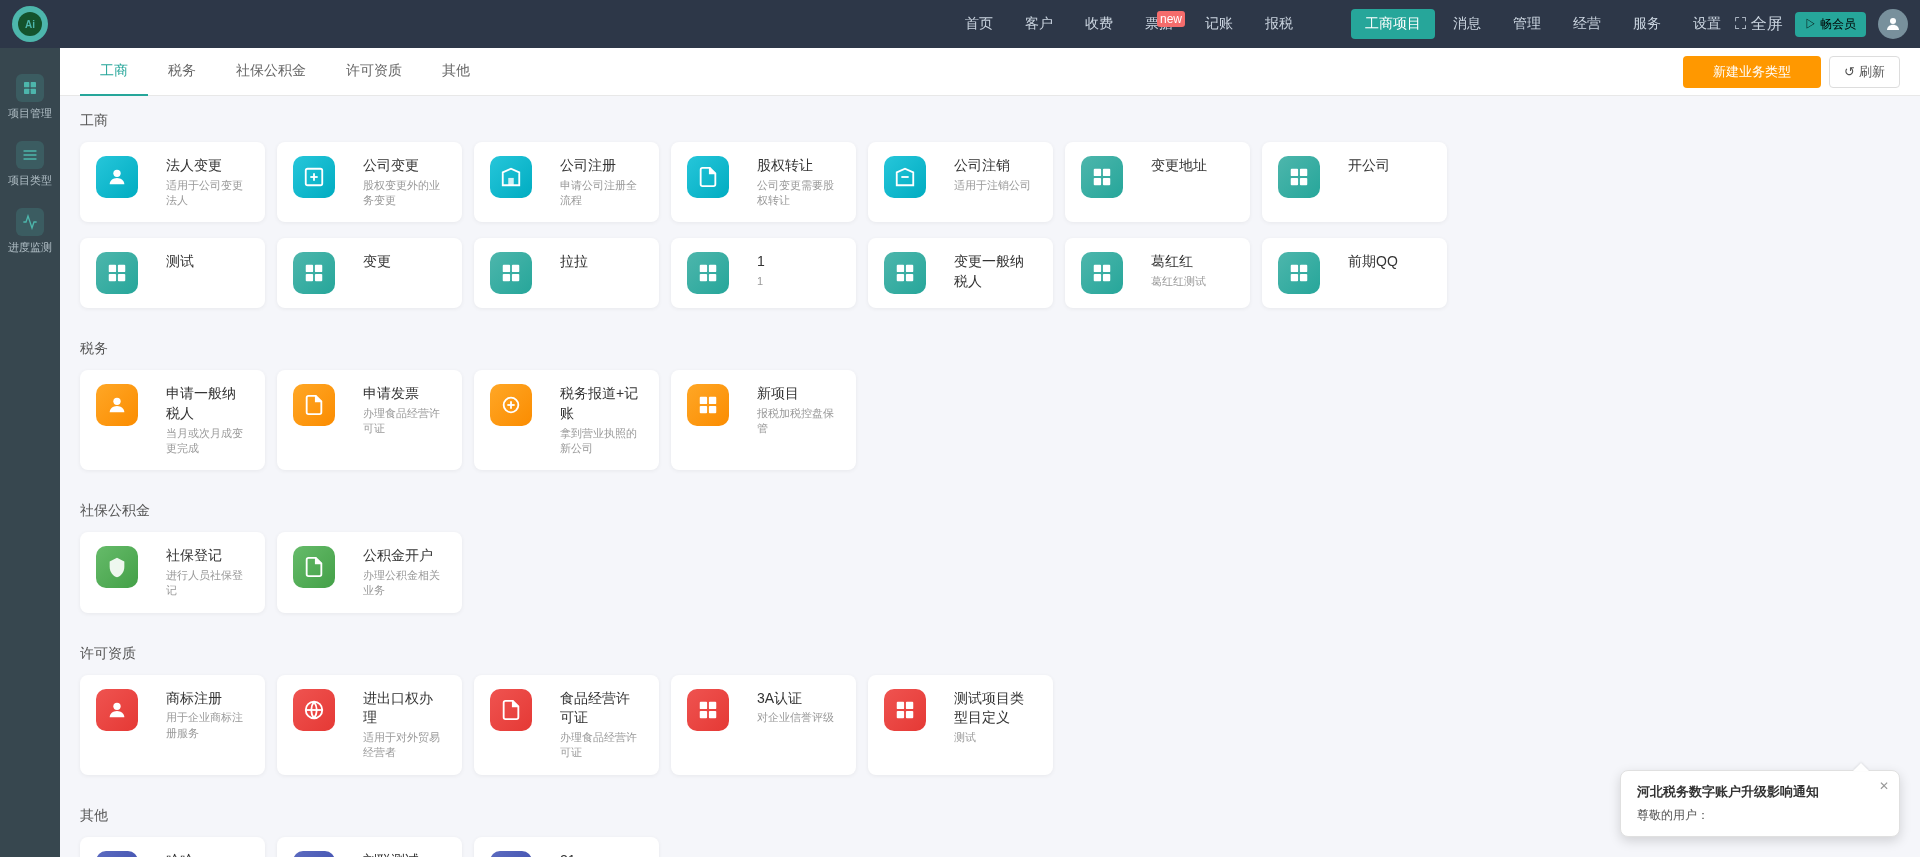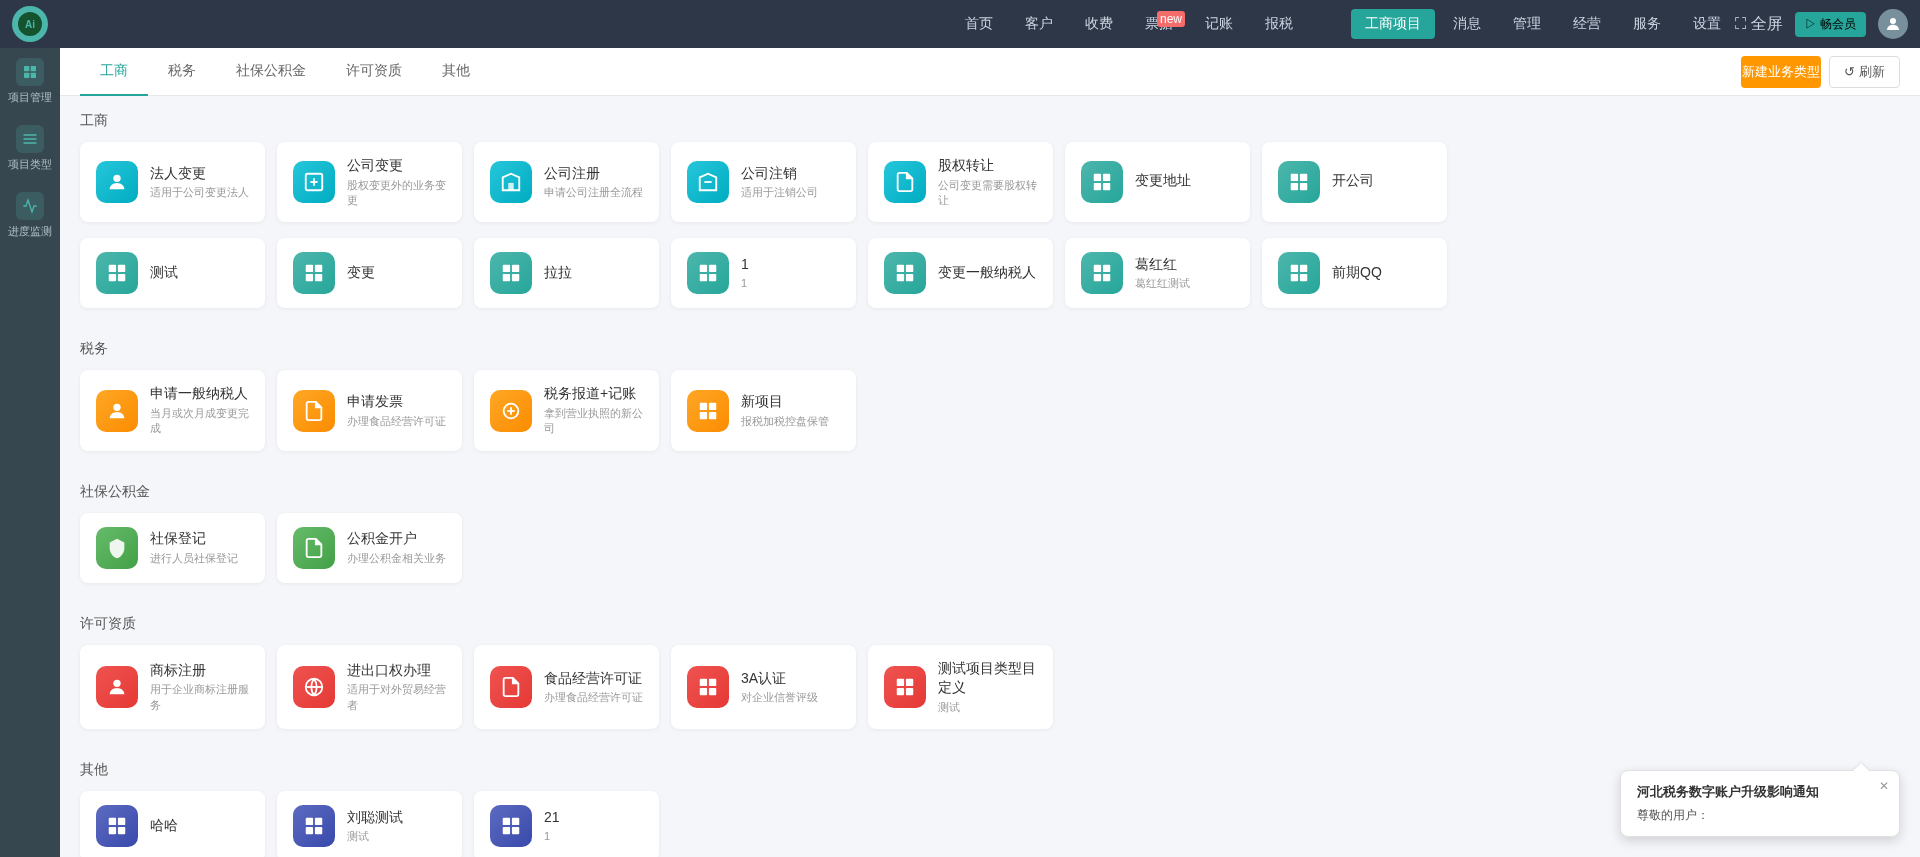--- a/index.html
+++ b/index.html
@@ -90,21 +90,21 @@
       flex: 1;
       overflow: hidden;
     }
 
     
     .sidebar {
       width: 60px;
       background: #37474f;
       display: flex;
       flex-direction: column;
-      padding-top: 0;
+      padding-top: 16px;
       flex-shrink: 0;
     }
     .sidebar-item {
       display: flex;
       flex-direction: column;
       align-items: center;
       padding: 10px 4px;
       cursor: pointer;
       color: #b0bec5;
       font-size: 11px;
@@ -154,21 +154,21 @@
       border-bottom: 2px solid #26a69a;
     }
     .tab-actions {
       display: flex;
       gap: 8px;
     }
     .btn-new-type {
       background: #ff9800;
       color: #fff;
       border: none;
-      padding: 6px 1px;
+      padding: 6px 30px;
       border-radius: 4px;
       cursor: pointer;
       font-size: 13px;
     }
     .btn-refresh {
       background: #fff;
       border: 1px solid #ddd;
       padding: 6px 14px;
       border-radius: 4px;
       cursor: pointer;
@@ -192,22 +192,21 @@
       flex-wrap: wrap;
       gap: 12px;
       margin-bottom: 16px;
     }
     .card {
       background: #fff;
       border-radius: 8px;
       padding: 14px 16px;
       width: 185px;
       display: flex;
-      align-items: center;
-      gap: 12px;
+      gap: 28px;
       cursor: pointer;
       box-shadow: 0 1px 4px rgba(0,0,0,0.06);
       transition: box-shadow 0.2s;
     }
     .card-icon {
       width: 42px; height: 42px;
       border-radius: 10px;
       display: flex; align-items: center; justify-content: center;
       font-size: 18px;
       flex-shrink: 0;
@@ -396,39 +395,39 @@
               </svg>
           </div>
           <div class="card-text">
             <div class="card-title">公司注册</div>
             <div class="card-sub">申请公司注册全流程</div>
           </div>
         </div>
         <div class="card">
           <div class="card-icon teal">
             <svg width="22" height="22" viewBox="0 0 24 24" fill="white">
+                <path d="M14 2H6a2 2 0 0 0-2 2v16a2 2 0 0 0 2 2h12a2 2 0 0 0 2-2V8z" fill="none" stroke="white" stroke-width="2"></path>
+                <polyline points="14 2 14 8 20 8" stroke="white" stroke-width="2"></polyline>
+              </svg>
+          </div>
+          <div class="card-text">
+            <div class="card-title">股权转让</div>
+            <div class="card-sub">公司变更需要股权转让</div>
+          </div>
+        </div>
+        <div class="card">
+          <div class="card-icon teal">
+            <svg width="22" height="22" viewBox="0 0 24 24" fill="white">
                 <path d="M3 21V7l9-4 9 4v14H3z" fill="none" stroke="white" stroke-width="2"></path>
                 <line x1="8" y1="12" x2="16" y2="12" stroke="white" stroke-width="2"></line>
               </svg>
           </div>
           <div class="card-text">
             <div class="card-title">公司注销</div>
             <div class="card-sub">适用于注销公司</div>
-          </div>
-        </div>
-        <div class="card">
-          <div class="card-icon teal">
-            <svg width="22" height="22" viewBox="0 0 24 24" fill="white">
-                <path d="M14 2H6a2 2 0 0 0-2 2v16a2 2 0 0 0 2 2h12a2 2 0 0 0 2-2V8z" fill="none" stroke="white" stroke-width="2"></path>
-                <polyline points="14 2 14 8 20 8" stroke="white" stroke-width="2"></polyline>
-              </svg>
-          </div>
-          <div class="card-text">
-            <div class="card-title">股权转让</div>
-            <div class="card-sub">公司变更需要股权转让</div>
           </div>
         </div>
         <div class="card">
           <div class="card-icon teal2">
             <svg width="22" height="22" viewBox="0 0 24 24" fill="white">
                 <rect x="3" y="3" width="8" height="8" rx="1"></rect>
                 <rect x="13" y="3" width="8" height="8" rx="1"></rect>
                 <rect x="3" y="13" width="8" height="8" rx="1"></rect>
                 <rect x="13" y="13" width="8" height="8" rx="1"></rect>
               </svg>

